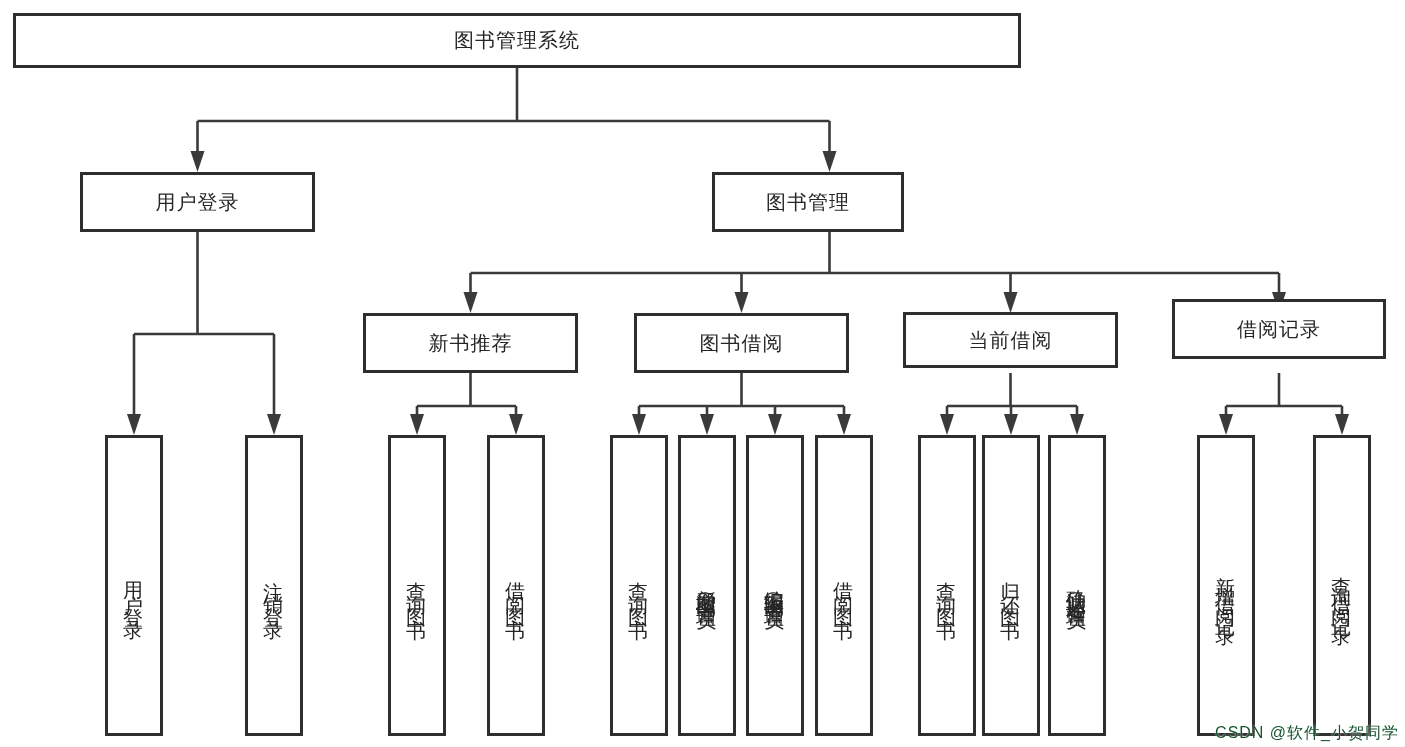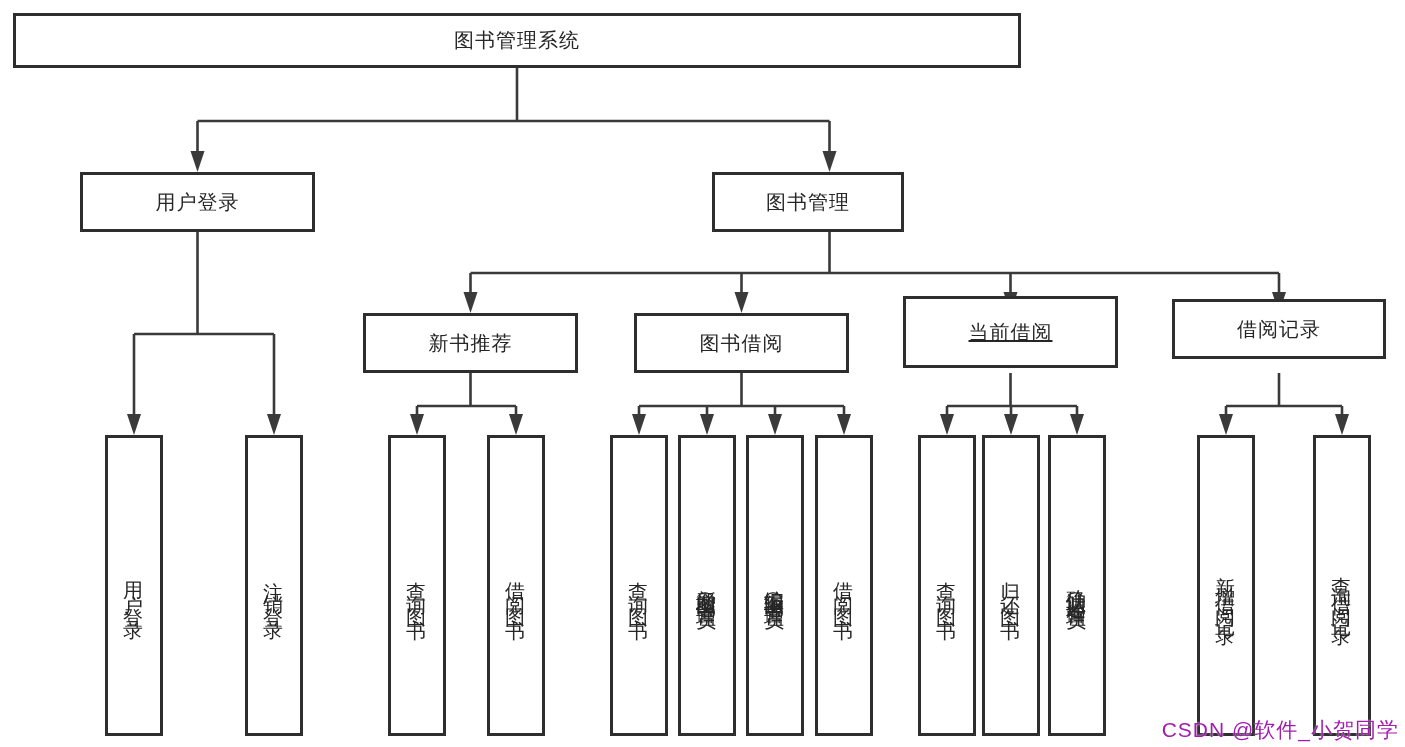--- a/index.html
+++ b/index.html
@@ -45,21 +45,21 @@
   .vs9 span { letter-spacing: 3px;  text-indent: 3px; }
 
   
   #root-box { left: 13px;  top: 13px;  width: 1008px; height: 55px; }
   
   #b0  { left: 80px;  top: 172px; width: 235px; height: 60px; }
   #b1  { left: 712px; top: 172px; width: 192px; height: 60px; }
   
   #c10 { left: 363px;  top: 313px; width: 215px; height: 60px; }
   #c11 { left: 634px;  top: 313px; width: 215px; height: 60px; }
-  #c12 { left: 903px;  top: 296px; width: 215px; height: 72px; text-decoration: underline; }
+  #c12 { left: 903px;  top: 312px; width: 215px; height: 56px; }
   #c13 { left: 1172px; top: 299px; width: 214px; height: 60px; }
   
   .leaf { top: 435px; width: 58px; height: 301px; }
   #L00 { left: 105px; }
   #L01 { left: 245px; }
   #L10 { left: 388px; }
   #L11 { left: 487px; }
   #L20 { left: 610px; }
   #L21 { left: 678px; }
   #L22 { left: 746px; }
@@ -68,22 +68,22 @@
   #L31 { left: 982px; }
   #L32 { left: 1048px; }
   #L40 { left: 1197px; }
   #L41 { left: 1313px; }
 
   #watermark {
     position: absolute;
     right: 6px;
     bottom: 3px;
     z-index: 5;
-    font-size: 21px;
-    color: #a21caf;
+    font-size: 16px;
+    color: #14532d;
     letter-spacing: 1px;
     text-shadow: 0 0 2px #ffffff;
   }
 </style>
 </head>
 <body>
 
 <div id="stage">
 
   <svg id="connectors" viewBox="0 0 1405 747" xmlns="http://www.w3.org/2000/svg">

